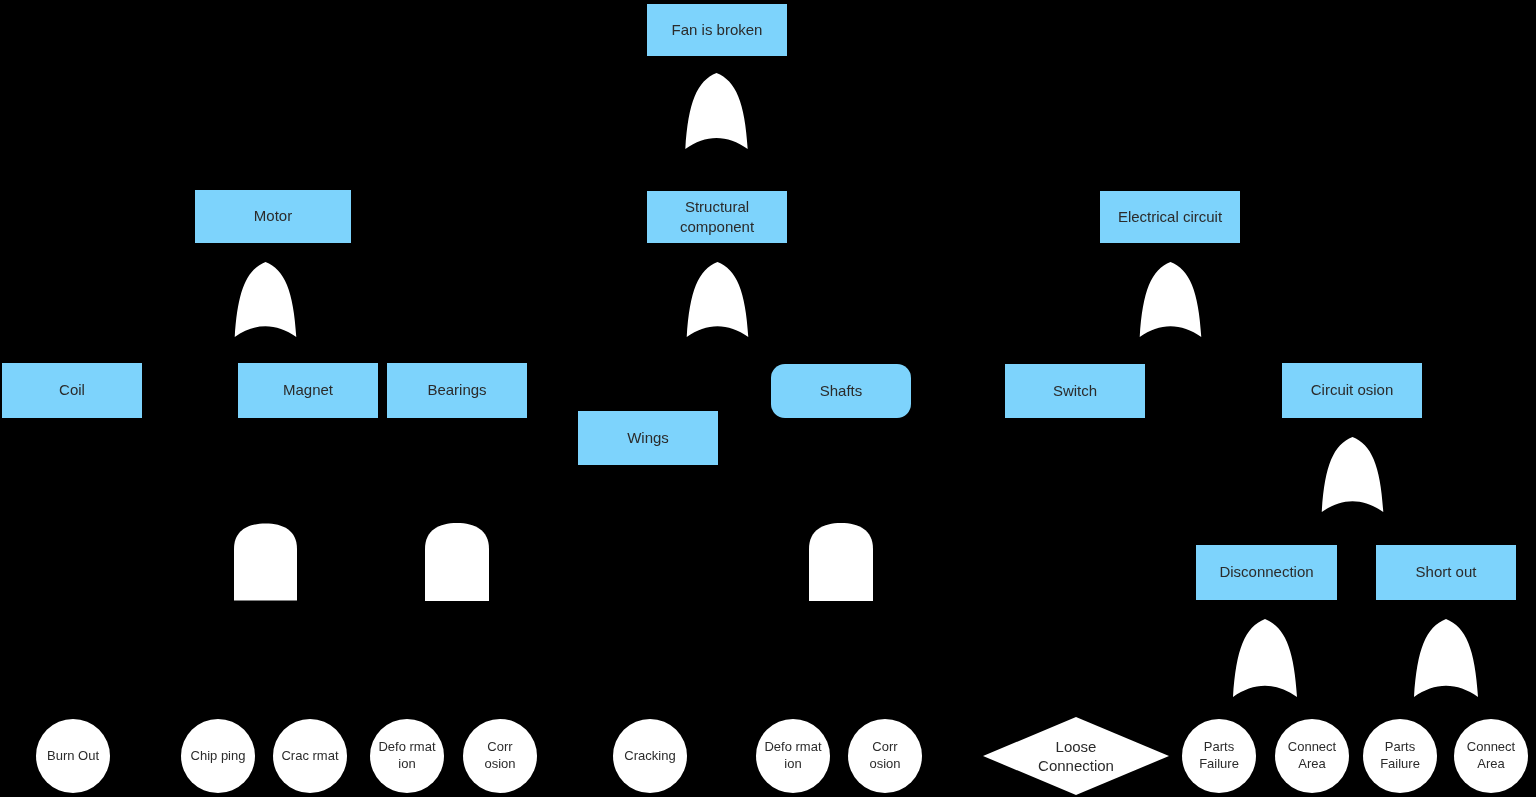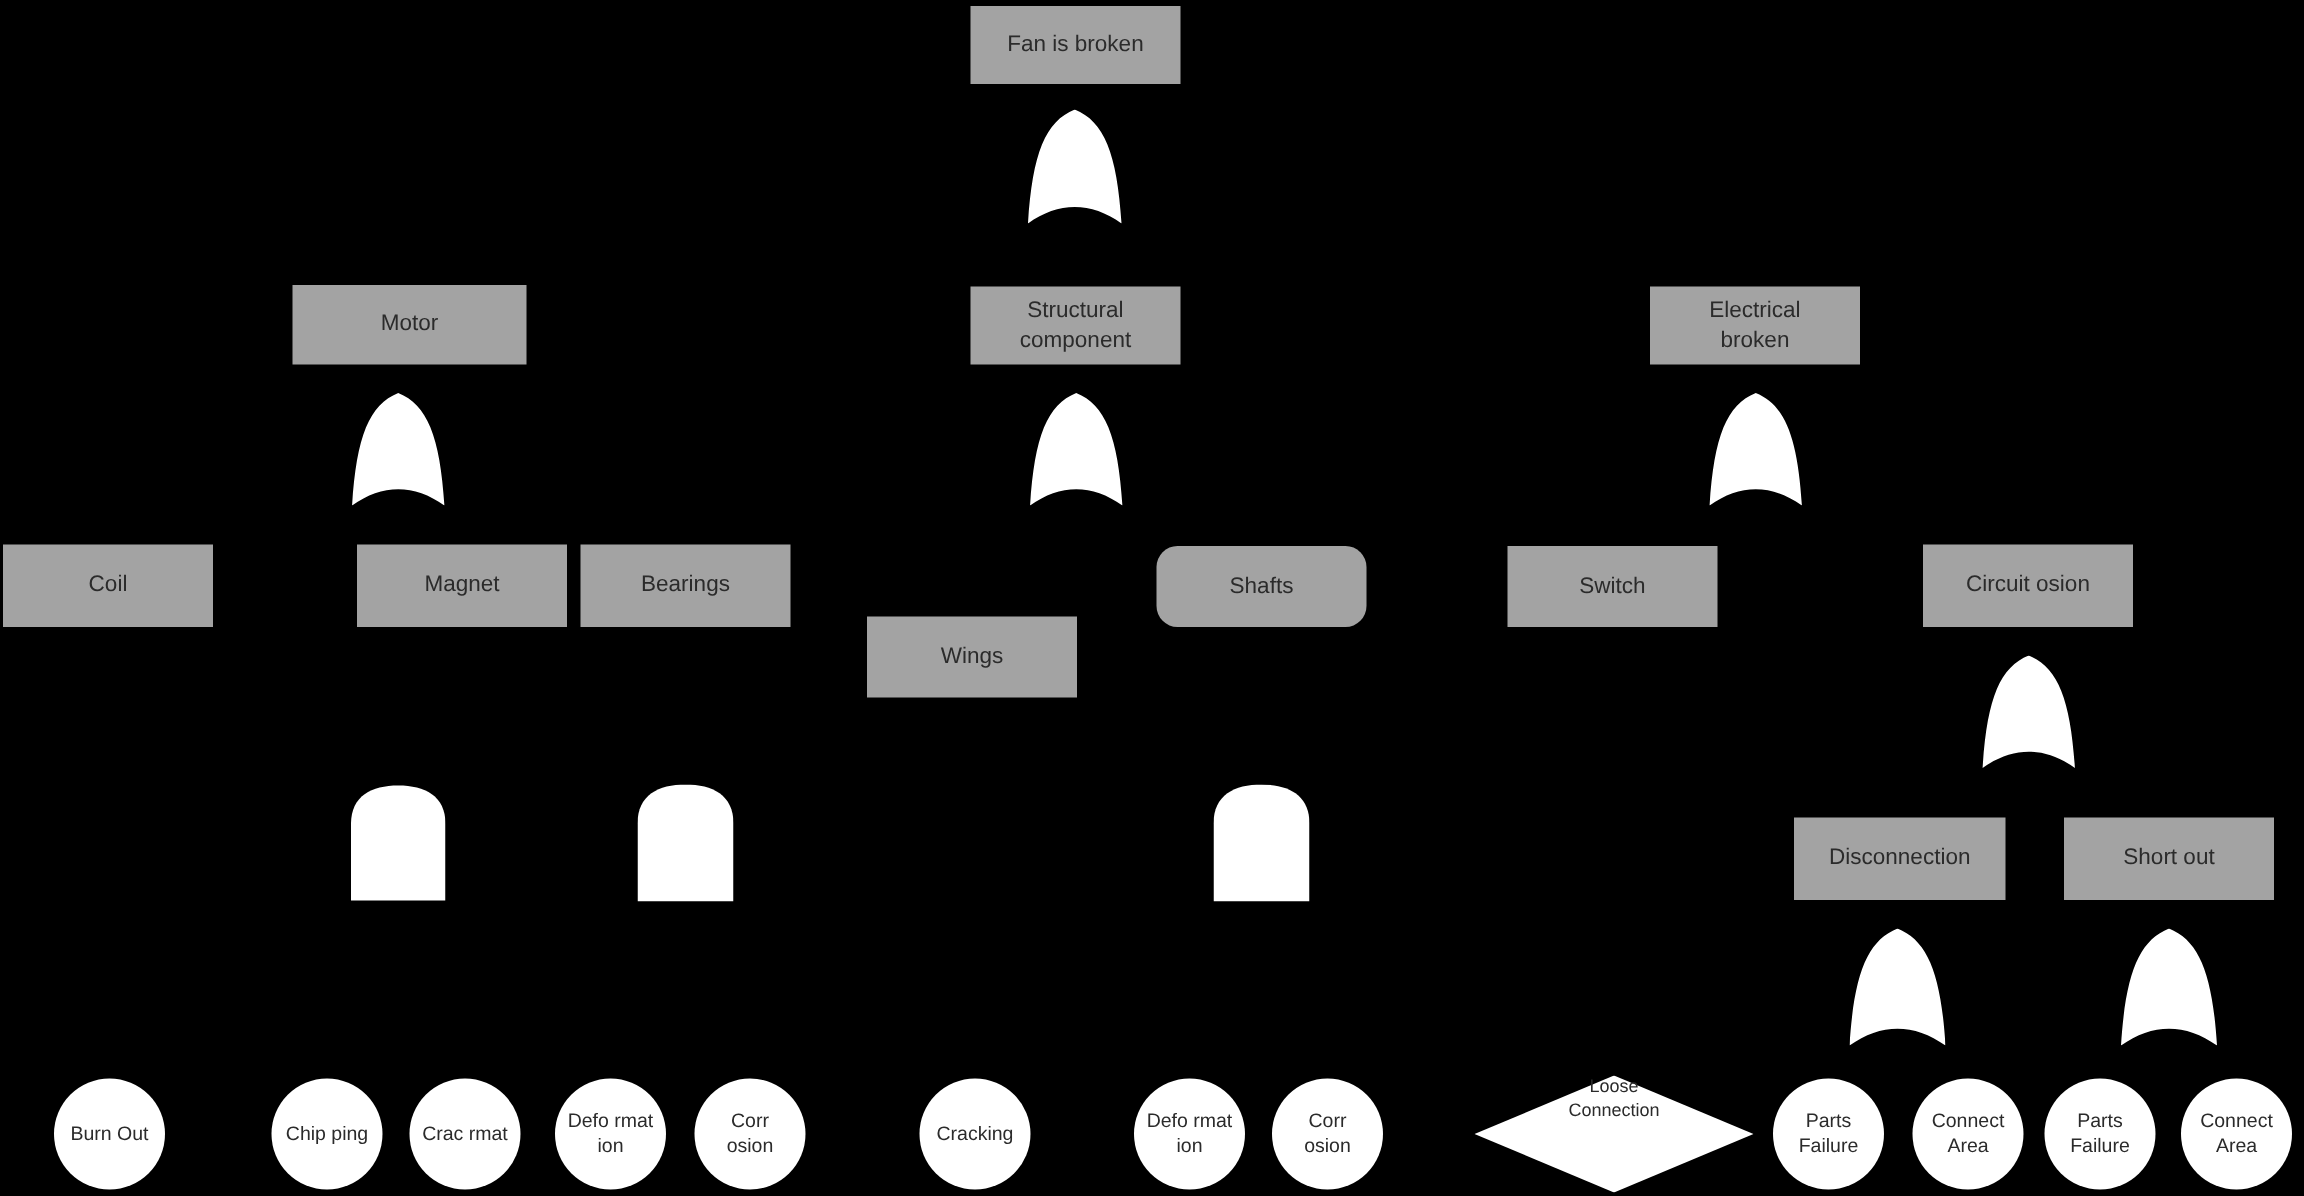--- a/index.html
+++ b/index.html
@@ -14,21 +14,21 @@
     background: #000000;
     overflow: hidden;
     font-family: "Liberation Sans", "DejaVu Sans", sans-serif;
     color: #2b2b2b;
   }
   .node {
     position: absolute;
     box-sizing: border-box;
   }
   .box {
-    background: #a3a3a3;
+    background: #7dd3fc;
     display: flex;
     align-items: center;
     justify-content: center;
     text-align: center;
     font-size: 15px;
     line-height: 1.35;
   }
   .box .lbl {
     display: block;
     width: 106px;
@@ -47,24 +47,24 @@
     font-size: 13px;
     line-height: 1.28;
   }
   .circle .lbl {
     display: block;
     width: 58px;
     text-align: center;
   }
   .diamond {
     display: flex;
-    align-items: flex-start;
+    align-items: center;
     justify-content: center;
     text-align: center;
-    font-size: 12px;
+    font-size: 15px;
     line-height: 1.3;
   }
   .diamond svg {
     position: absolute;
     left: 0; top: 0;
   }
   .diamond .lbl {
     position: relative;
     display: block;
     width: 90px;
@@ -95,21 +95,21 @@
 
   <div class="node box" style="left:195px; top:190px; width:156px; height:53px;">
     <span class="lbl">Motor</span>
   </div>
 
   <div class="node box" style="left:647px; top:191px; width:140px; height:52px;">
     <span class="lbl">Structural component</span>
   </div>
 
   <div class="node box" style="left:1100px; top:191px; width:140px; height:52px;">
-    <span class="lbl">Electrical broken</span>
+    <span class="lbl">Electrical circuit</span>
   </div>
 
   <div class="node gate" style="left:233px; top:262px; width:65px; height:75px;">
     <svg width="65" height="75" viewBox="0 0 64 78" aria-hidden="true">
       <path d="M0,78 C3,30 12,8 32,0 C52,8 61,30 64,78 C43,63 21,63 0,78 Z"></path>
     </svg>
   </div>
 
   <div class="node gate" style="left:685px; top:262px; width:65px; height:75px;">
     <svg width="65" height="75" viewBox="0 0 64 78" aria-hidden="true">

